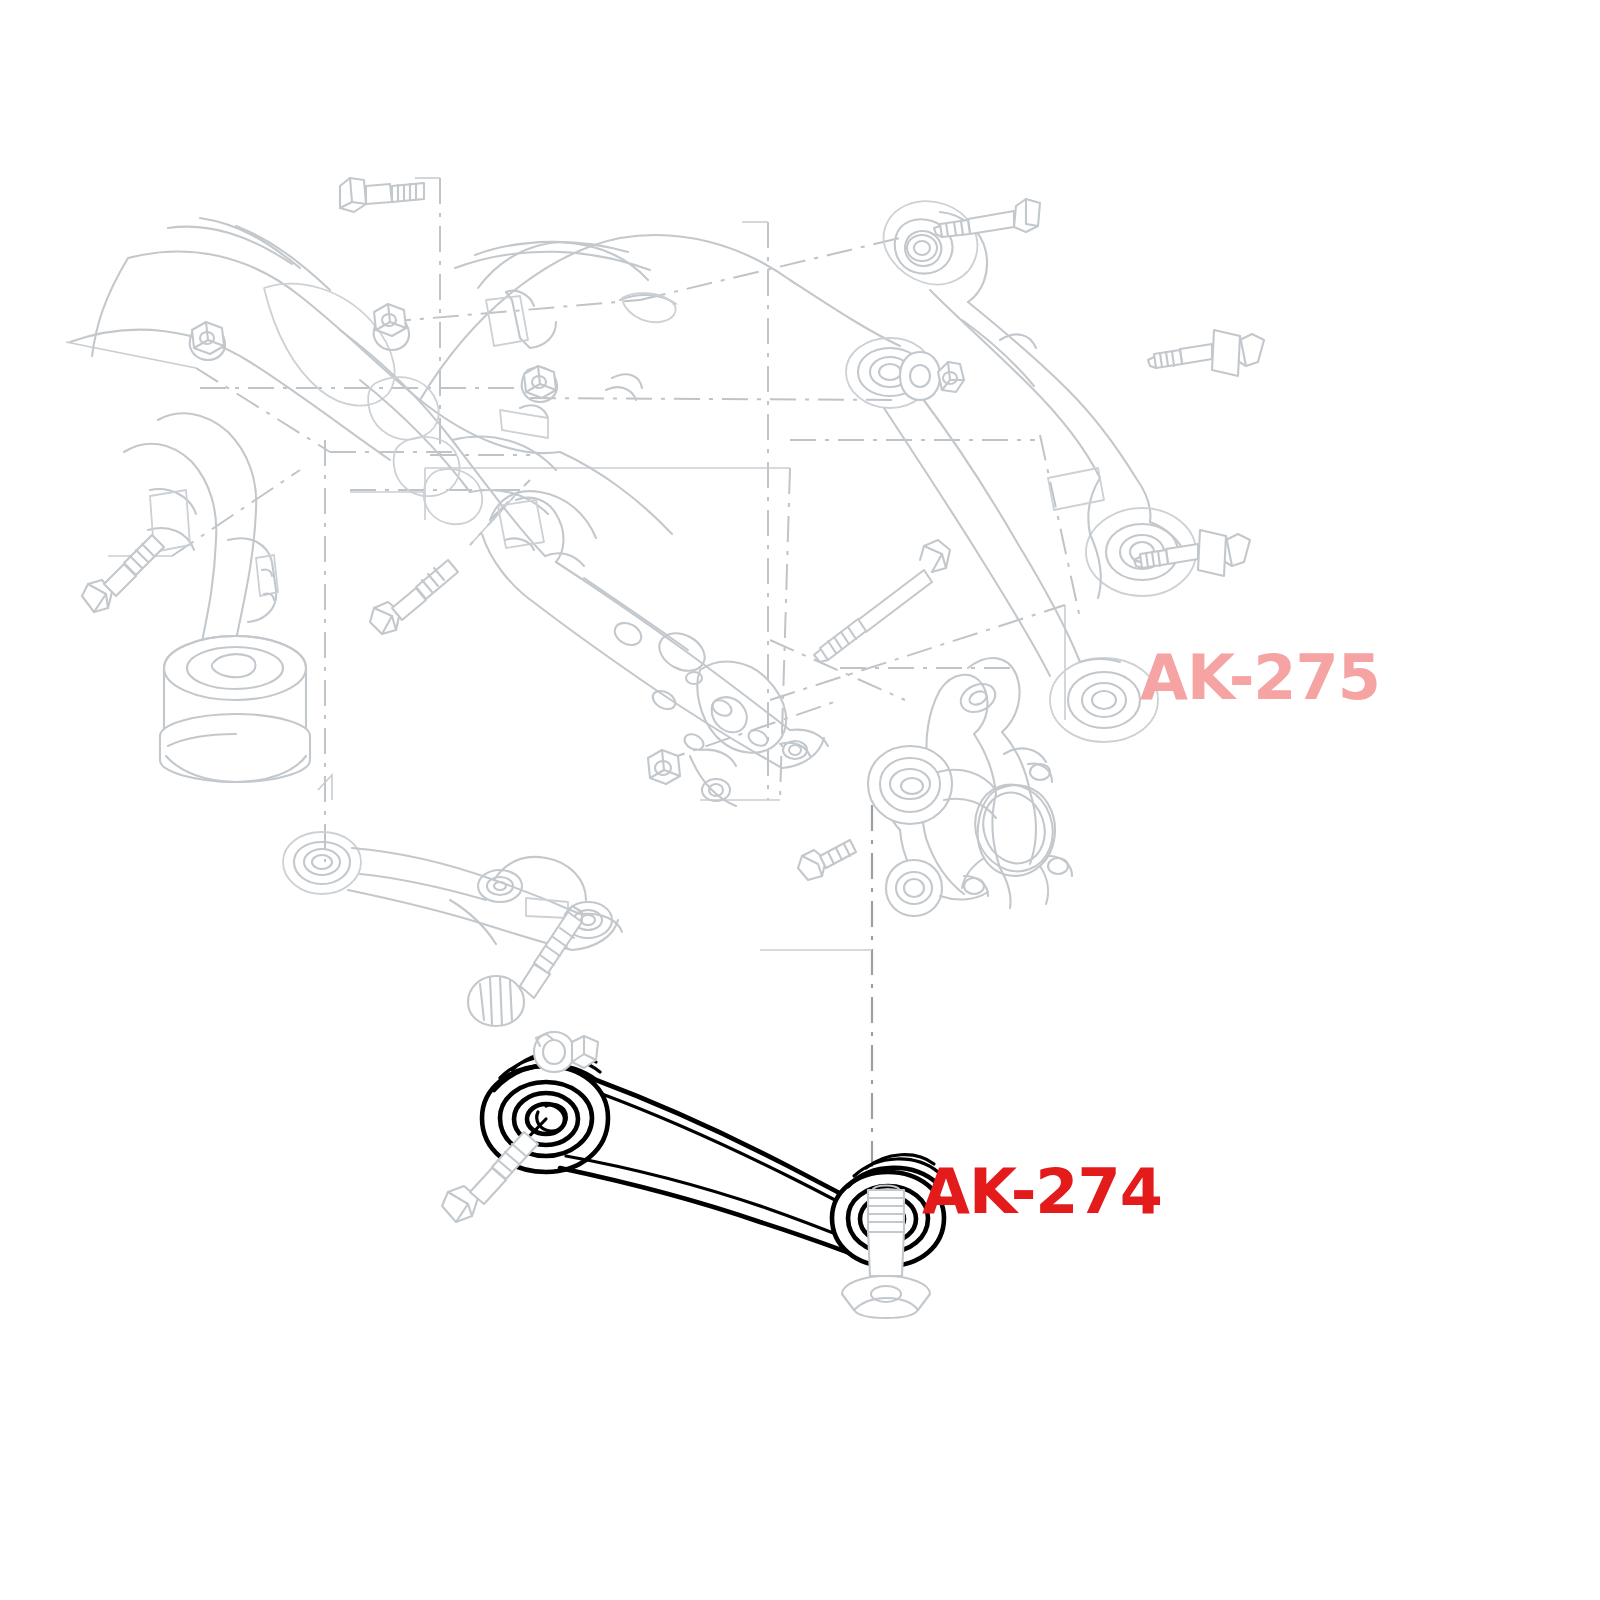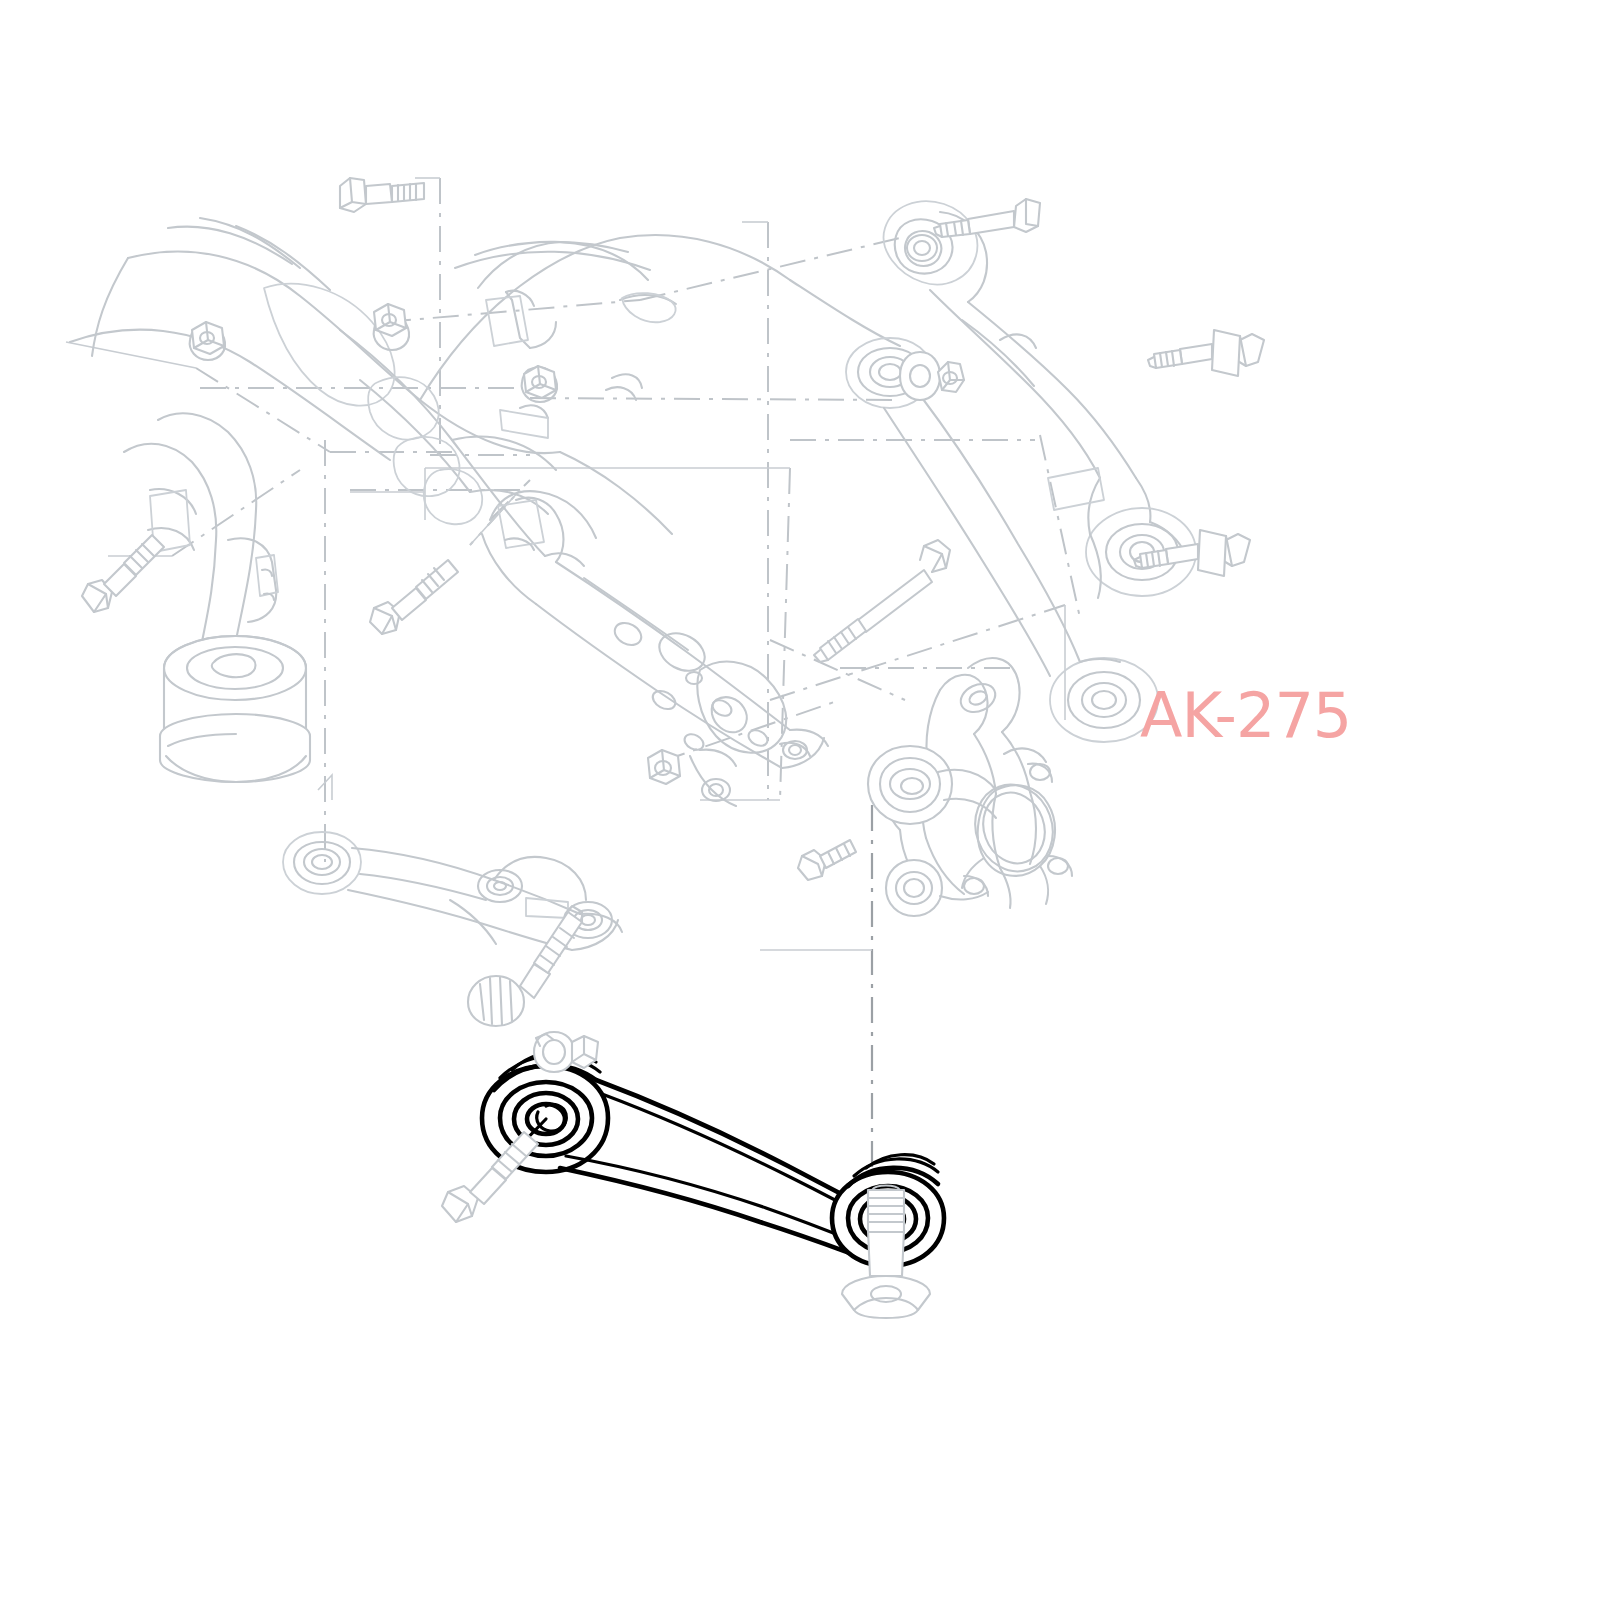--- a/index.html
+++ b/index.html
@@ -21,25 +21,24 @@
     position: absolute;
     left: 0;
     top: 0;
     width: 1600px;
     height: 1600px;
     display: block;
   }
   .label {
     position: absolute;
     font-family: "DejaVu Sans", sans-serif;
-    font-weight: normal;
+    font-weight: bold;
     letter-spacing: -1px;
     white-space: nowrap;
     user-select: none;
-    margin-top: 38px;
   }
   #label-ak275 {
     left: 1140px;
     top: 641px;
     font-size: 62px;
     color: #f5a4a3;
   }
   #label-ak274 {
     left: 922px;
     top: 1155px;
@@ -510,14 +509,15 @@
         <path class="gf" d="M868 1232 L868 1190 L904 1190 L904 1232 Z"></path>
         <path class="g" d="M868 1198 L904 1198 M868 1206 L904 1206 M868 1214 L904 1214 M868 1222 L904 1222"></path>
         <path class="g" d="M872 1190 C876 1184 896 1184 900 1190"></path>
       </g>
     </g>
 
   </svg>
 
   <div class="label" id="label-ak275">AK-275</div>
 
+  <div class="label" id="label-ak274">AK-274</div>
 
 </div>
 
 </body></html>

